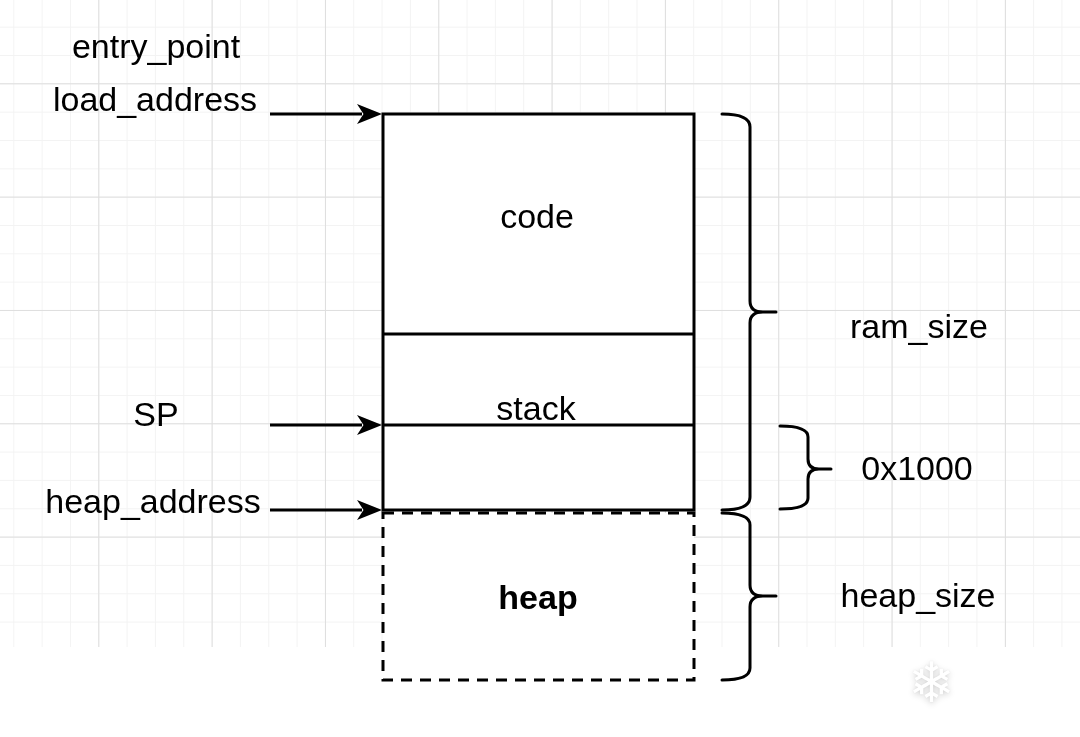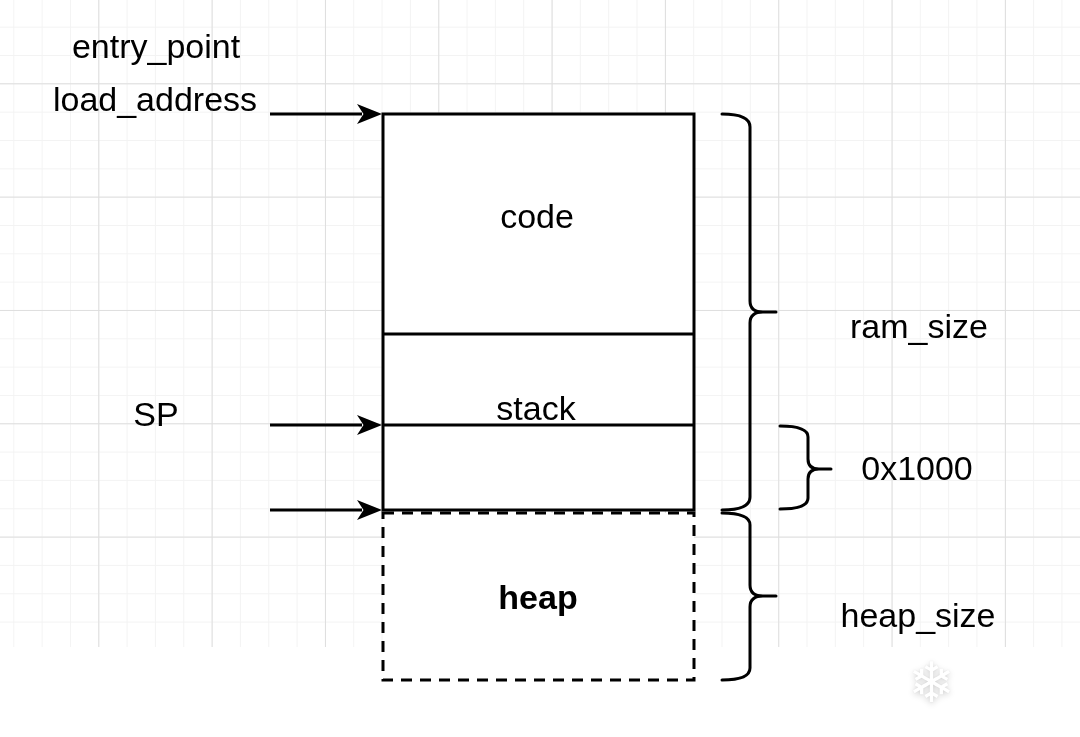--- a/index.html
+++ b/index.html
@@ -118,26 +118,27 @@
     <path class="stroke brace" d="M722,114 Q750,114 750,127 L750,301 Q750,312 763,312 L776,312 L763,312 Q750,312 750,323 L750,497 Q750,510 722,510"></path>
 
     <path class="stroke brace" d="M780,426 Q808,426 808,437 L808,459 Q808,469 819,469 L831,469 L819,469 Q808,469 808,479 L808,498 Q808,509 780,509"></path>
 
     <path class="stroke brace" d="M722,513 Q750,513 750,525 L750,585 Q750,596 763,596 L776,596 L763,596 Q750,596 750,607 L750,668 Q750,680 722,680"></path>
   </svg>
 
   <div class="lbl" style="left:156px; top:46px;">entry_point</div>
   <div class="lbl" style="left:155px; top:99px;">load_address</div>
   <div class="lbl" style="left:156px; top:414px;">SP</div>
+  <div class="lbl" style="left:153px; top:501px;">heap_address</div>
 
   <div class="lbl" style="left:537px; top:216px;">code</div>
   <div class="lbl" style="left:536px; top:408px;">stack</div>
   <div class="lbl" style="left:538px; top:597px;font-weight:bold;">heap</div>
 
   <div class="lbl" style="left:919px; top:326px;">ram_size</div>
   <div class="lbl" style="left:917px; top:468px;">0x1000</div>
-  <div class="lbl" style="left:918px; top:595px;margin-top:20px;">heap_size</div>
+  <div class="lbl" style="left:918px; top:595px;">heap_size</div>
 
   <div class="watermark">
     <span class="wm-icon">❄</span>
   </div>
 
 </div>
 
 </body></html>

